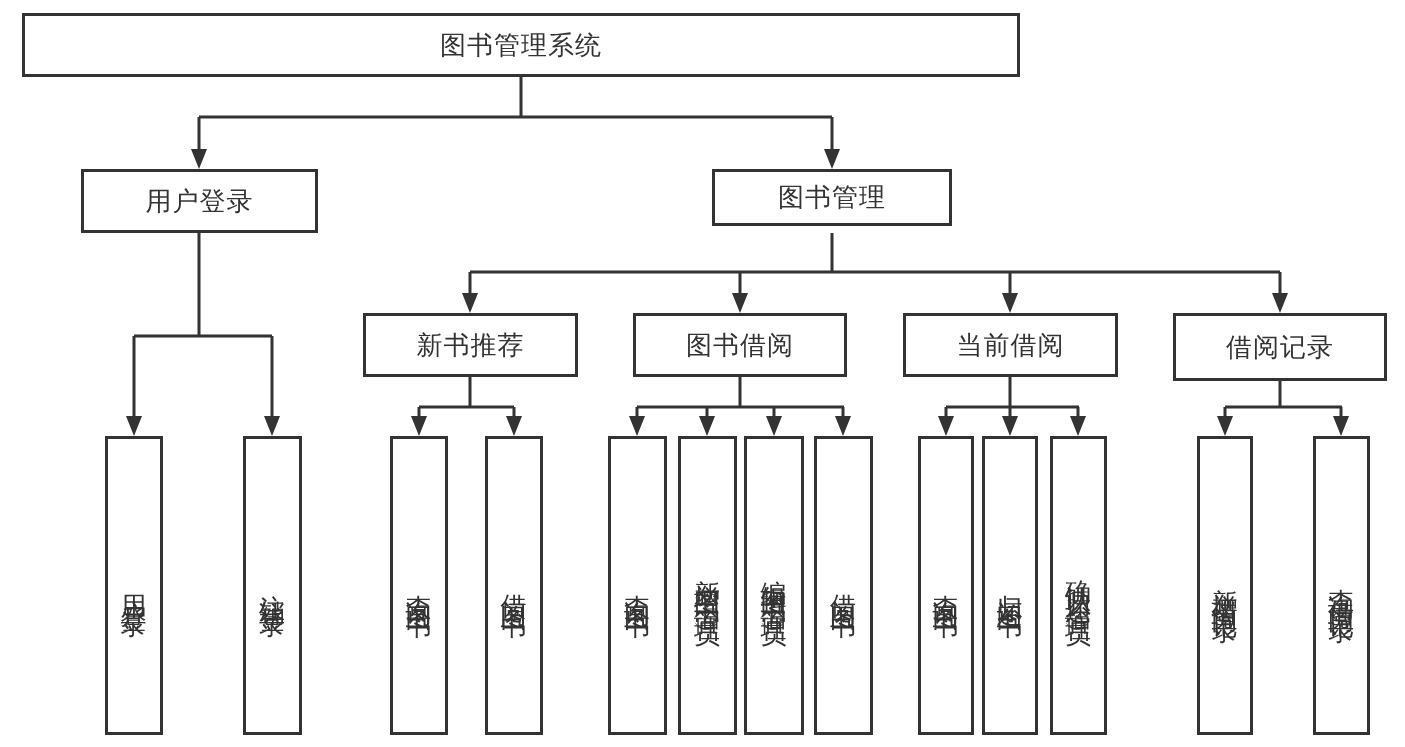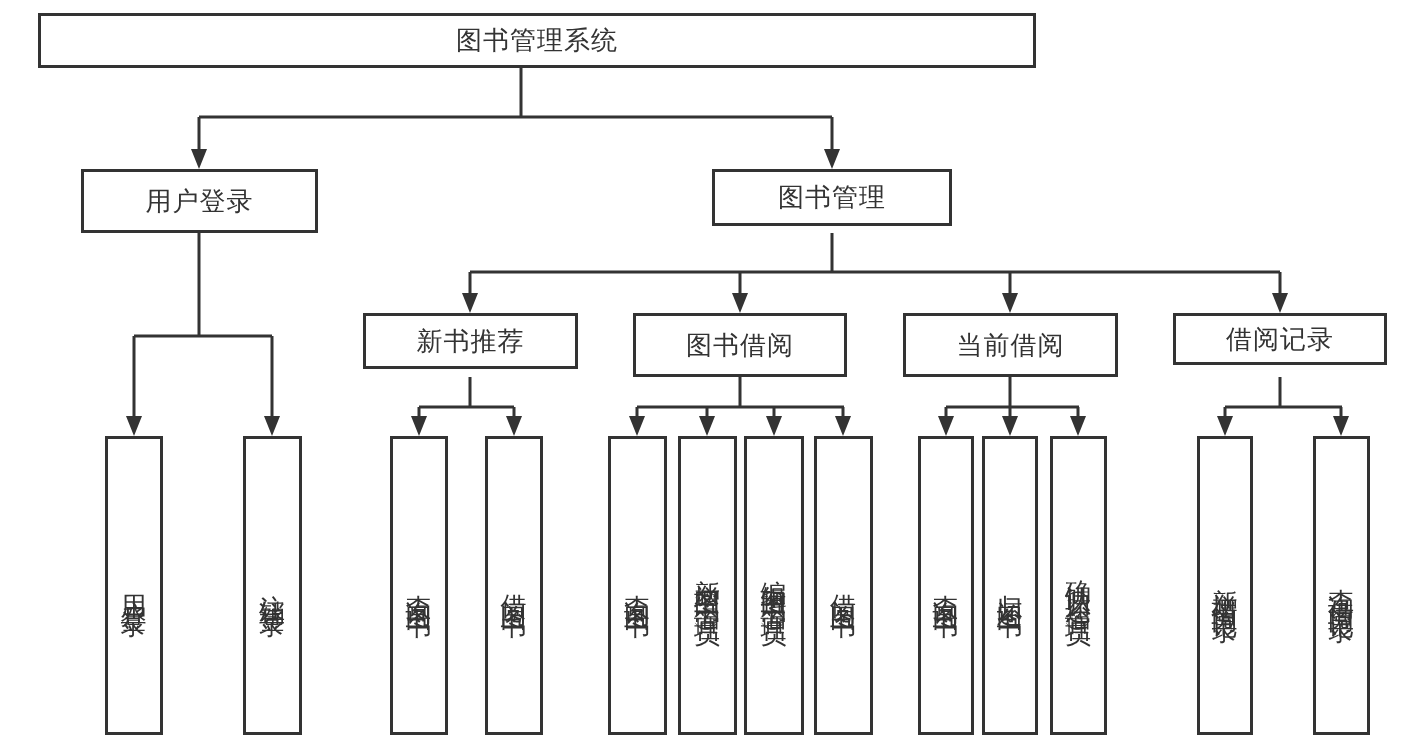--- a/index.html
+++ b/index.html
@@ -87,41 +87,41 @@
       <polygon points="766,416 782,416 774,436"></polygon>
       <polygon points="835,416 851,416 843,436"></polygon>
       <polygon points="938,416 954,416 946,436"></polygon>
       <polygon points="1002,416 1018,416 1010,436"></polygon>
       <polygon points="1070,416 1086,416 1078,436"></polygon>
       <polygon points="1217,416 1233,416 1225,436"></polygon>
       <polygon points="1333,416 1349,416 1341,436"></polygon>
     </g>
   </svg>
 
-  <div class="box hbox root-box" style="left:38px; top:13px; width:998px; height:55px;">
+  <div class="box hbox root-box" style="left:22px; top:13px; width:998px; height:64px;">
     <span class="lbl">图书管理系统</span>
   </div>
 
   <div class="box hbox" style="left:81px; top:169px; width:237px; height:64px;">
     <span class="lbl">用户登录</span>
   </div>
   <div class="box hbox" style="left:712px; top:169px; width:240px; height:57px;">
     <span class="lbl">图书管理</span>
   </div>
 
-  <div class="box hbox" style="left:363px; top:313px; width:215px; height:56px;">
+  <div class="box hbox" style="left:363px; top:313px; width:215px; height:64px;">
     <span class="lbl">新书推荐</span>
   </div>
   <div class="box hbox" style="left:633px; top:313px; width:214px; height:64px;">
     <span class="lbl">图书借阅</span>
   </div>
   <div class="box hbox" style="left:903px; top:313px; width:215px; height:64px;">
     <span class="lbl">当前借阅</span>
   </div>
-  <div class="box hbox" style="left:1173px; top:313px; width:214px; height:52px;">
+  <div class="box hbox" style="left:1173px; top:313px; width:214px; height:68px;">
     <span class="lbl">借阅记录</span>
   </div>
 
   <div class="box vbox" style="left:105px; top:436px; width:58px; height:299px;">
     <span class="vtext">用户登录</span>
   </div>
   <div class="box vbox" style="left:243px; top:436px; width:59px; height:299px;">
     <span class="vtext">注销登录</span>
   </div>
 

